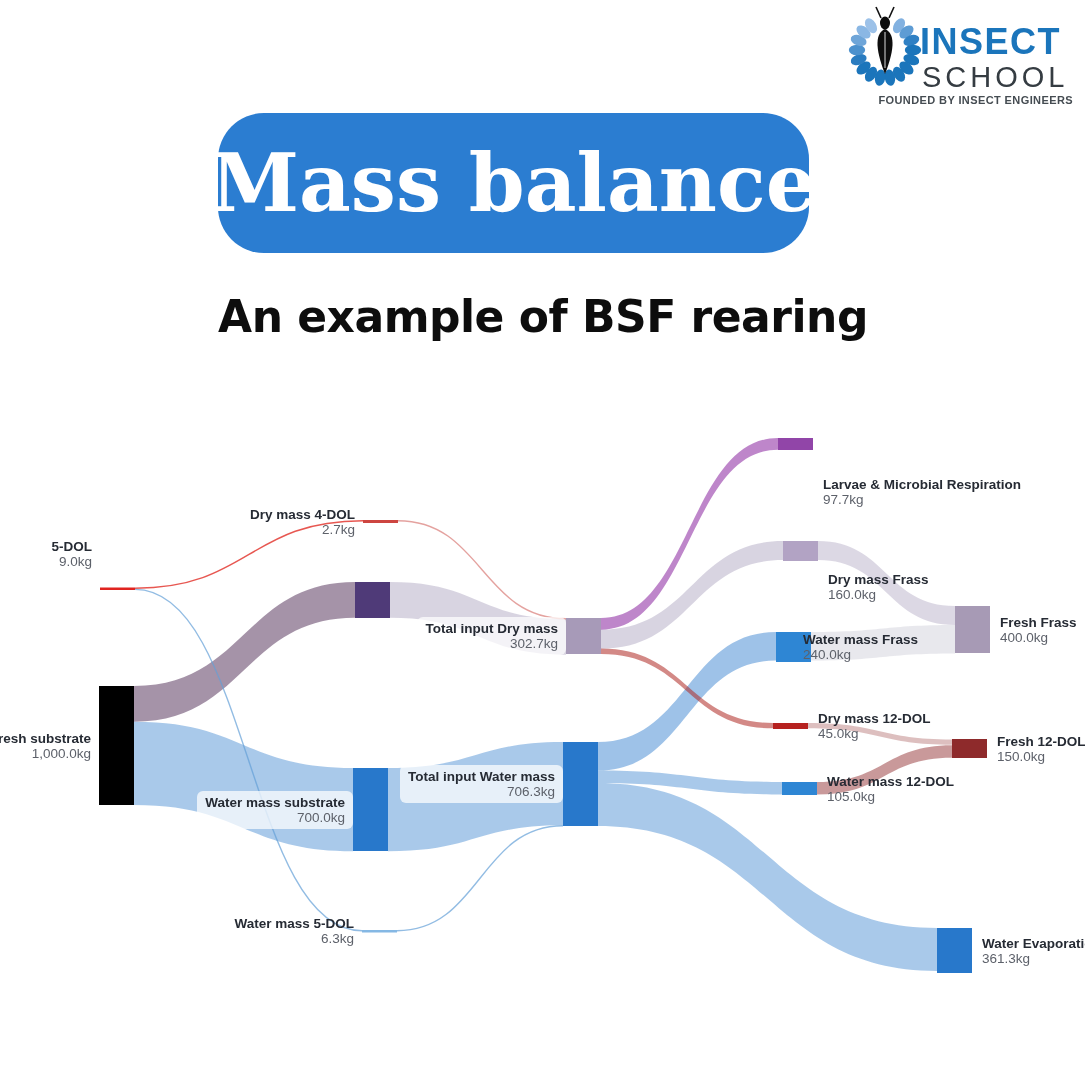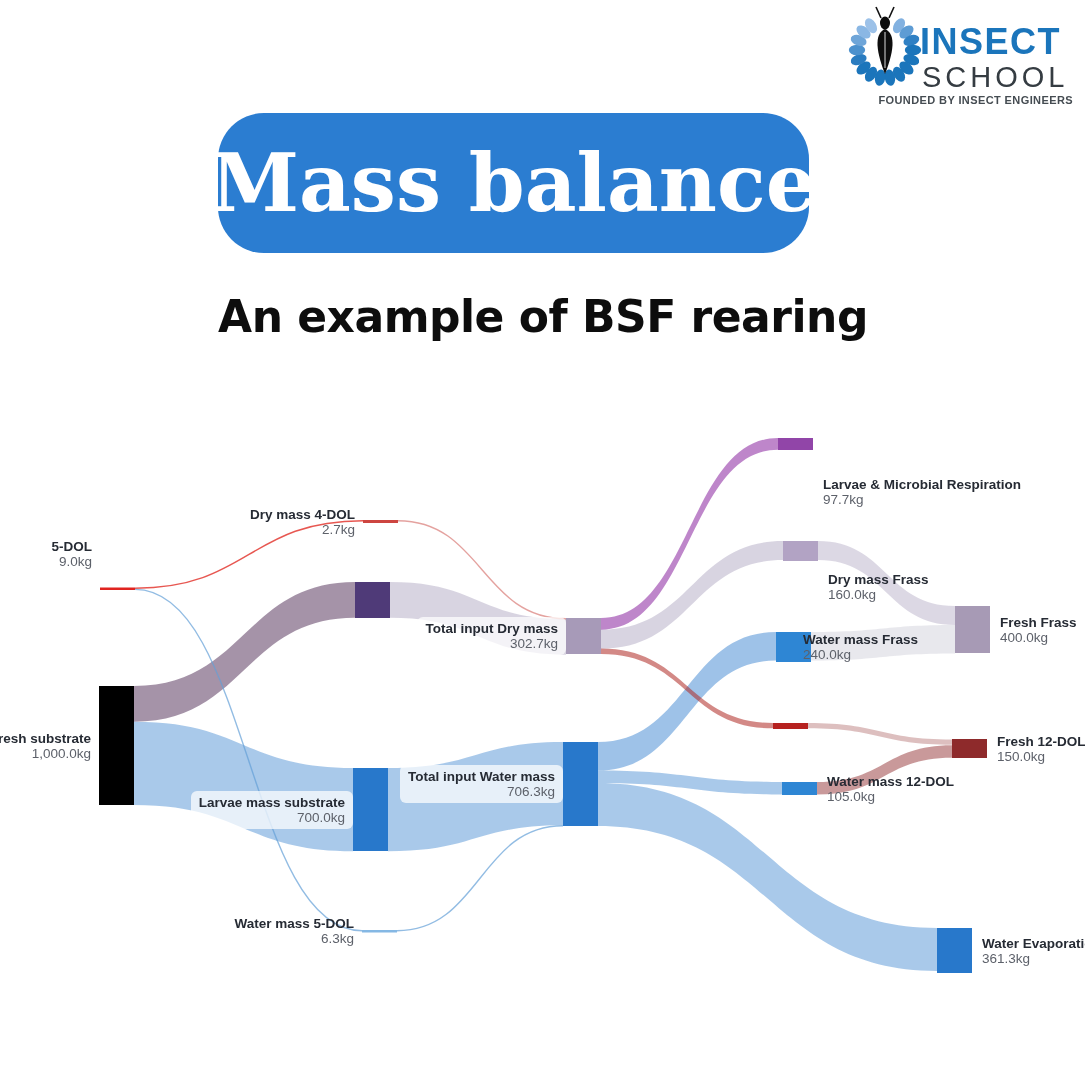--- a/index.html
+++ b/index.html
@@ -136,21 +136,21 @@
       </div>
       <div class="nlabel nl-left" style="top: 745.5px; right: 986px;">
         <div class="nname">Fresh substrate</div>
         <div class="nvalue">1,000.0kg</div>
       </div>
       <div class="nlabel nl-left" style="top: 521.5px; right: 722px;">
         <div class="nname">Dry mass 4-DOL</div>
         <div class="nvalue">2.7kg</div>
       </div>
       <div class="nlabel nl-left nl-bg" style="top: 809.5px; right: 732px;">
-        <div class="nname">Larvae mass substrate</div>
+        <div class="nname">Water mass substrate</div>
         <div class="nvalue">700.0kg</div>
       </div>
       <div class="nlabel nl-left" style="top: 931.25px; right: 723px;">
         <div class="nname">Water mass 5-DOL</div>
         <div class="nvalue">6.3kg</div>
       </div>
       <div class="nlabel nl-left nl-bg" style="top: 636px; right: 519px;">
         <div class="nname">Total input Dry mass</div>
         <div class="nvalue">302.7kg</div>
       </div>
@@ -163,20 +163,24 @@
         <div class="nvalue">97.7kg</div>
       </div>
       <div class="nlabel nl-right" style="top: 551px; left: 820px; margin-top: 36px;">
         <div class="nname">Dry mass Frass</div>
         <div class="nvalue">160.0kg</div>
       </div>
       <div class="nlabel nl-right" style="top: 647px; left: 795px;">
         <div class="nname">Water mass Frass</div>
         <div class="nvalue">240.0kg</div>
       </div>
+      <div class="nlabel nl-right" style="top: 726px; left: 810px;">
+        <div class="nname">Dry mass 12-DOL</div>
+        <div class="nvalue">45.0kg</div>
+      </div>
       <div class="nlabel nl-right" style="top: 788.5px; left: 819px;">
         <div class="nname">Water mass 12-DOL</div>
         <div class="nvalue">105.0kg</div>
       </div>
       <div class="nlabel nl-right" style="top: 629.5px; left: 992px;">
         <div class="nname">Fresh Frass</div>
         <div class="nvalue">400.0kg</div>
       </div>
       <div class="nlabel nl-right" style="top: 748.5px; left: 989px;">
         <div class="nname">Fresh 12-DOL</div>

